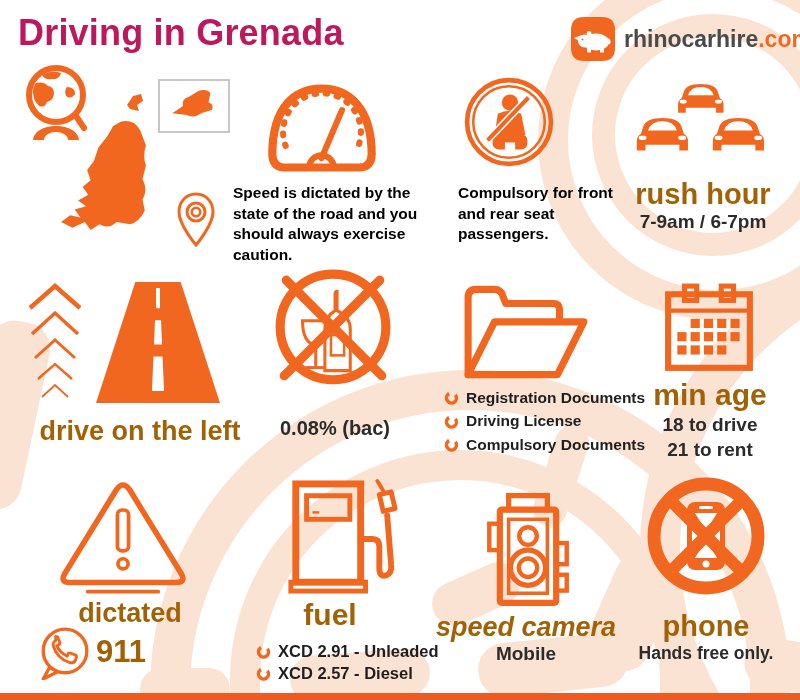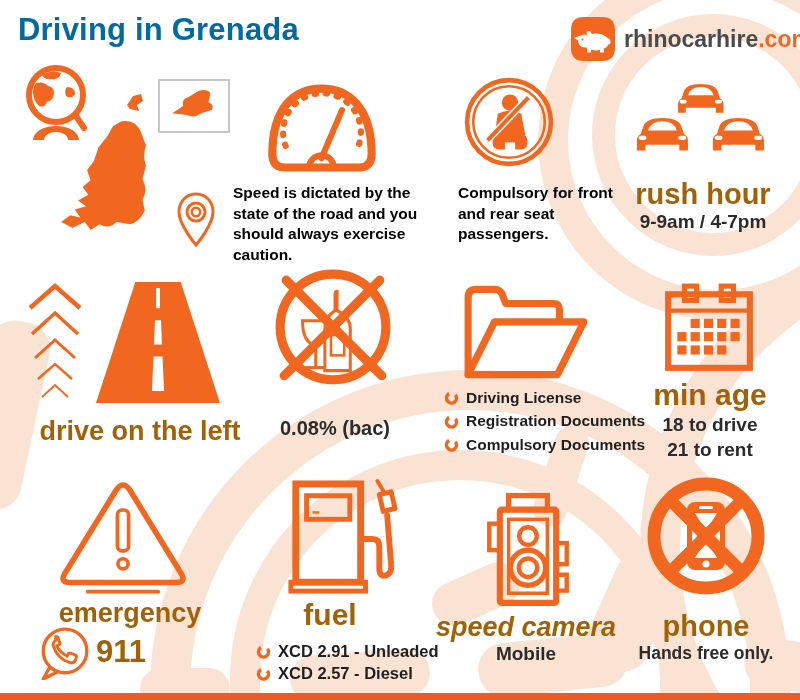--- a/index.html
+++ b/index.html
@@ -5,21 +5,21 @@
   html,body{margin:0;padding:0;background:#fff;}
   #canvas{position:relative;width:800px;height:700px;overflow:hidden;background:#fff;
           font-family:"Liberation Sans",sans-serif;color:#222;}
   .abs{position:absolute;}
   
   .ring{position:absolute;border-radius:50%;border:30px solid #FBE3D4;}
   .blob{position:absolute;background:#FBE3D4;border-radius:26px;}
   .content{position:absolute;inset:0;z-index:2;}
   .decor{position:absolute;inset:0;z-index:1;}
   
-  .title{font-size:31px;font-weight:800;color:#0369a1;letter-spacing:.2px;}
+  .title{font-size:36px;font-weight:800;color:#be185d;letter-spacing:.2px;}
   .h-big{font-size:28px;font-weight:800;color:#a16207;}
   .h-sub{font-size:19px;font-weight:700;color:#2b2b2b;}
   .para{font-size:15.5px;font-weight:700;line-height:1.33;color:#000000;}
   .ctr{text-align:center;}
   .list{list-style:none;margin:0;padding:0;}
   .list li{display:flex;align-items:center;gap:7px;font-weight:700;color:#1e1e1e;}
   .doc-list li{font-size:15.5px;height:23.5px;}
   .fuel-list li{font-size:16.5px;height:22px;}
   .brand{display:flex;align-items:center;}
   .brand-text{font-size:23px;font-weight:700;color:#4a4a4a;margin-left:8px;}
@@ -128,21 +128,21 @@
           <rect x="12" y="37" width="11" height="6" rx="3" fill="#fff"></rect>
           <rect x="67" y="37" width="11" height="6" rx="3" fill="#fff"></rect>
         </g>
       </defs>
       <use href="#car" transform="translate(42,0) scale(0.64)"></use>
       <use href="#car" transform="translate(0,33) scale(0.72)"></use>
       <use href="#car" transform="translate(76,33) scale(0.72)"></use>
     </svg>
     <div class="abs ctr" style="left:623px;top:178px;width:160px;">
       <div class="h-big" style="font-size:29px;">rush hour</div>
-      <div class="h-sub">9-9am / 4-7pm</div>
+      <div class="h-sub">7-9am / 6-7pm</div>
     </div>
 
     <svg class="abs" style="left:26px;top:280px;" width="58" height="122" viewBox="0 0 58 122">
       <polyline points="4,28 29,6 54,28" fill="none" stroke="#F2671F" stroke-width="4.5"></polyline>
       <polyline points="6,54 29,33 52,54" fill="none" stroke="#F2671F" stroke-width="3.5"></polyline>
       <polyline points="9,78 29,60 49,78" fill="none" stroke="#F2671F" stroke-width="3"></polyline>
       <polyline points="12,99 29,84 46,99" fill="none" stroke="#F2671F" stroke-width="2.4"></polyline>
       <polyline points="16,117 29,105 42,117" fill="none" stroke="#F2671F" stroke-width="1.8"></polyline>
     </svg>
     <svg class="abs" style="left:96px;top:282px;" width="124" height="121" viewBox="0 0 123 120">
@@ -167,27 +167,27 @@
 
     <svg class="abs" style="left:460px;top:280px;" width="132" height="104" viewBox="0 0 130 100">
       <path d="M8,92 L8,16 Q8,8 16,8 L34,8 Q40,8 42,14 L45,22 L92,22 Q98,22 98,28 L98,36" fill="none" stroke="#F2671F" stroke-width="7" stroke-linejoin="round" stroke-linecap="round"></path>
       <path d="M8,92 L34,40 L122,40 L96,92 Z" fill="none" stroke="#F2671F" stroke-width="7" stroke-linejoin="round"></path>
     </svg>
     <ul class="abs list doc-list" style="left:444px;top:386px;">
       <li>
         <svg width="15" height="15" viewBox="0 0 15 15">
             <circle cx="7.5" cy="8" r="5" fill="none" stroke="#F2671F" stroke-width="3.5" stroke-dasharray="24 8" transform="rotate(-40 7.5 8)"></circle>
           </svg>
+        <span>Registration Documents</span>
+      </li>
+      <li>
+        <svg width="15" height="15" viewBox="0 0 15 15">
+            <circle cx="7.5" cy="8" r="5" fill="none" stroke="#F2671F" stroke-width="3.5" stroke-dasharray="24 8" transform="rotate(-40 7.5 8)"></circle>
+          </svg>
         <span>Driving License</span>
-      </li>
-      <li>
-        <svg width="15" height="15" viewBox="0 0 15 15">
-            <circle cx="7.5" cy="8" r="5" fill="none" stroke="#F2671F" stroke-width="3.5" stroke-dasharray="24 8" transform="rotate(-40 7.5 8)"></circle>
-          </svg>
-        <span>Registration Documents</span>
       </li>
       <li>
         <svg width="15" height="15" viewBox="0 0 15 15">
             <circle cx="7.5" cy="8" r="5" fill="none" stroke="#F2671F" stroke-width="3.5" stroke-dasharray="24 8" transform="rotate(-40 7.5 8)"></circle>
           </svg>
         <span>Compulsory Documents</span>
       </li>
     </ul>
 
     <svg class="abs" style="left:662px;top:282px;" width="94" height="92" viewBox="0 0 92 90">
@@ -216,21 +216,21 @@
       <div class="h-sub" style="margin-top:2px;">18 to drive</div>
       <div class="h-sub" style="margin-top:3px;">21 to rent</div>
     </div>
 
     <svg class="abs" style="left:58px;top:478px;" width="130" height="116" viewBox="0 0 140 124">
       <path d="M63,12 Q70,2 77,12 L133,103 Q138,112 127,112 L13,112 Q2,112 7,103 Z" fill="none" stroke="#F2671F" stroke-width="6" stroke-linejoin="round"></path>
       <rect x="64" y="34" width="12" height="44" rx="5" fill="none" stroke="#F2671F" stroke-width="4"></rect>
       <circle cx="70" cy="92" r="5.5" fill="none" stroke="#F2671F" stroke-width="4"></circle>
       <line x1="32" y1="122" x2="108" y2="122" stroke="#F2671F" stroke-width="4" stroke-linecap="round"></line>
     </svg>
-    <div class="abs ctr h-big" style="left:40px;top:598px;width:180px;font-size:27px;">emergency</div>
+    <div class="abs ctr h-big" style="left:40px;top:598px;width:180px;font-size:27px;">dictated</div>
     <svg class="abs" style="left:38px;top:626px;" width="52" height="54" viewBox="0 0 50 52">
       <circle cx="26" cy="24" r="21" fill="none" stroke="#F2671F" stroke-width="3.2"></circle>
       <path d="M11,40 L5,51 L19,44 Z" fill="#fff" stroke="#F2671F" stroke-width="3.2" stroke-linejoin="round"></path>
       <path d="M17,14 c-2,1 -3,3 -2,6 c2,7 8,13 15,15 c3,1 5,0 6,-2 l1,-3 c0,-1 0,-2 -1,-2 l-5,-2 c-1,0 -2,0 -2,1 l-1,2 c-4,-2 -8,-6 -10,-10 l2,-1 c1,0 1,-1 1,-2 l-2,-5 c0,-1 -1,-1 -2,-1 z" fill="none" stroke="#F2671F" stroke-width="2.8" stroke-linejoin="round"></path>
     </svg>
     <div class="abs h-big" style="left:96px;top:634px;font-size:31px;">911</div>
 
     <svg class="abs" style="left:282px;top:478px;" width="116" height="118" viewBox="0 0 118 120">
       <rect x="14" y="6" width="66" height="100" fill="none" stroke="#F2671F" stroke-width="7"></rect>
       <rect x="25" y="18" width="44" height="24" fill="none" stroke="#F2671F" stroke-width="5"></rect>

